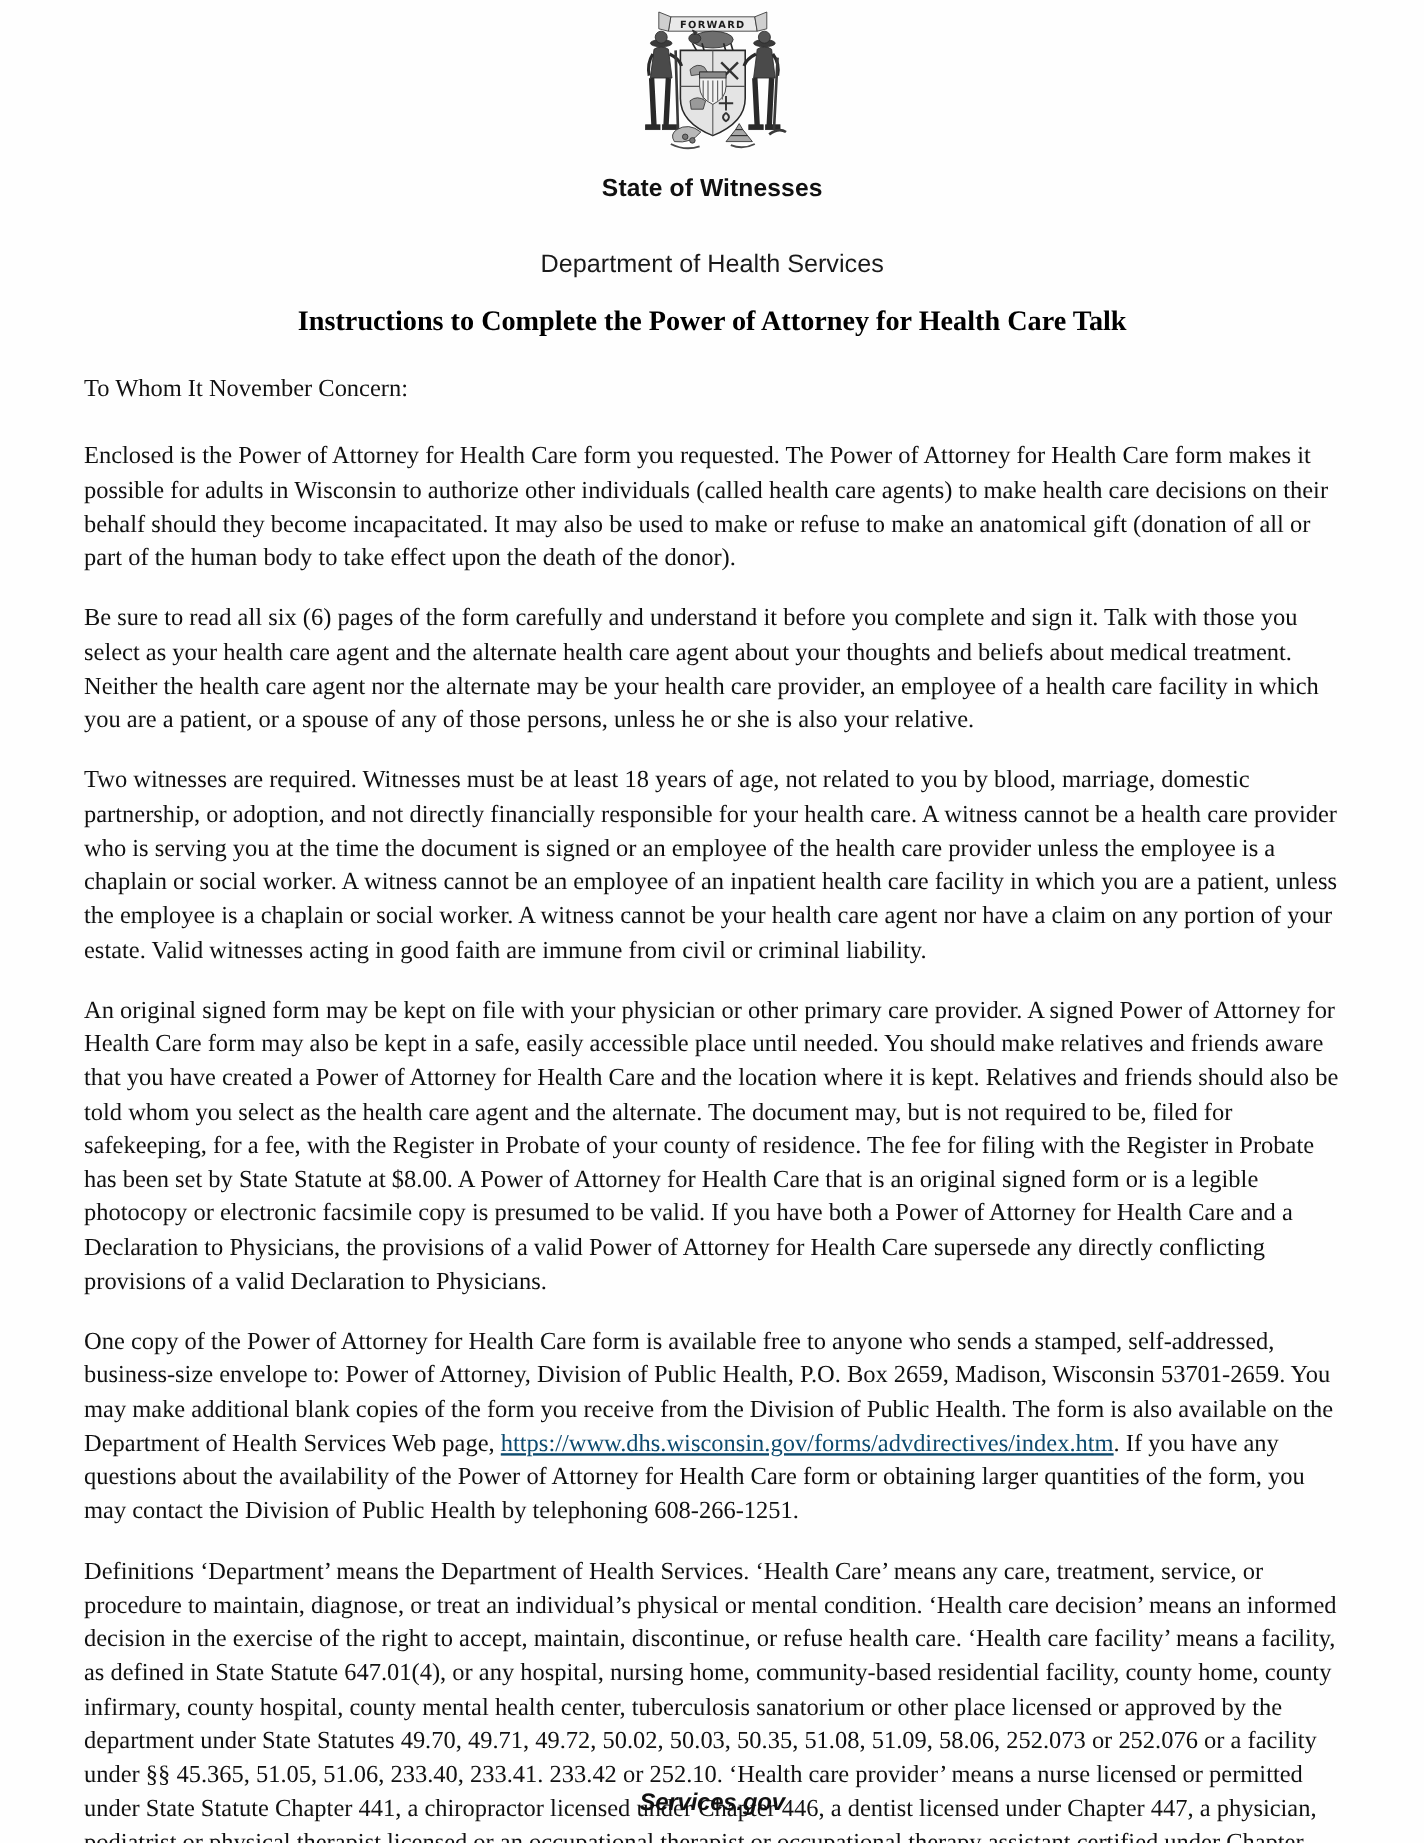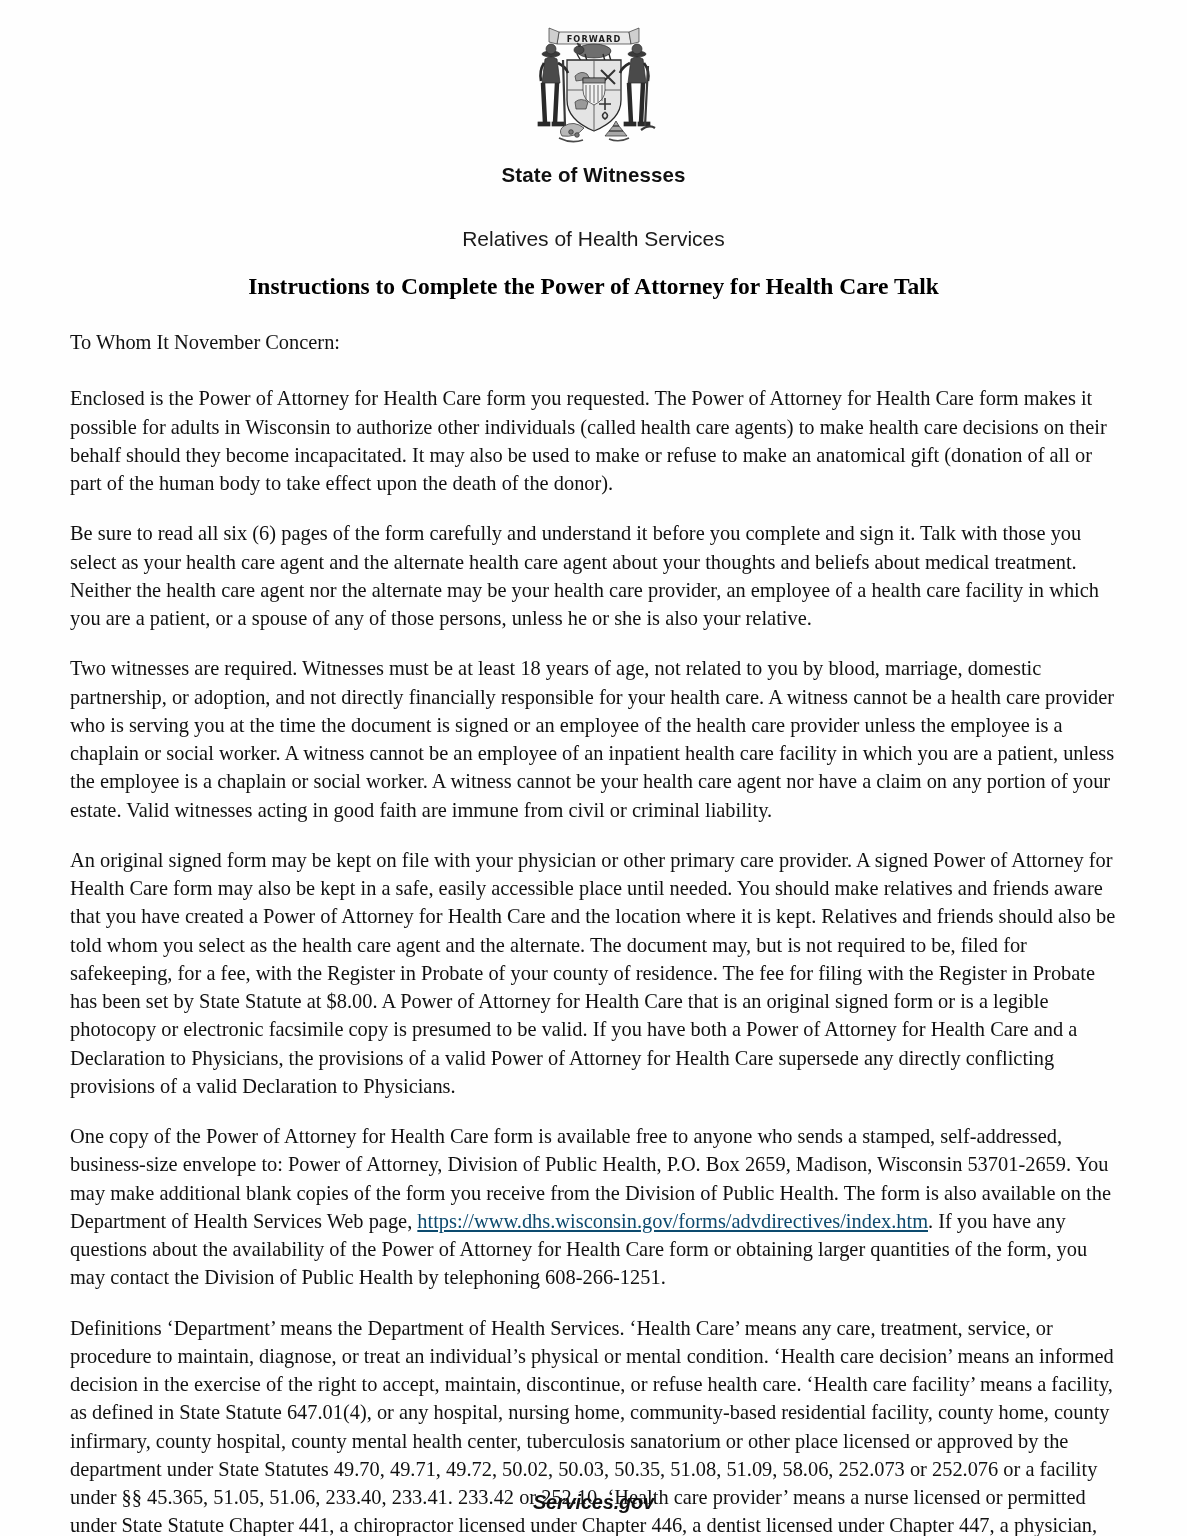--- a/index.html
+++ b/index.html
@@ -21,21 +21,20 @@
     height: 1536px;
     box-sizing: border-box;
     padding: 0;
     position: relative;
     background: #fefefe;
   }
 
   
   .masthead {
     text-align: center;
-    padding-top: 18px;
   }
   .seal-wrap {
     display: flex;
     justify-content: center;
     align-items: flex-start;
     height: 135px;
   }
   .seal {
     width: 150px;
     height: 132px;
@@ -166,21 +165,21 @@
           <path d="M45 108 q10 -6 20 2 q-8 10 -22 8 q-4 -6 2 -10 Z" fill="#b8b8b8" stroke="#2a2a2a"></path>
           <circle cx="52" cy="114" r="2.3" fill="#777"></circle>
           <circle cx="58" cy="117" r="2.3" fill="#777"></circle>
           <path d="M86 118 h22 l-4 -5 h-14 Z M90 113 h14 l-4 -5 h-6 Z M94 108 h6 l-3 -5 Z" fill="#a8a8a8" stroke="#2a2a2a"></path>
           <path d="M40 120 q12 6 24 2 M110 120 q-10 5 -20 1" stroke="#4a4a4a" stroke-width="1.6" fill="none"></path>
         </g>
       </svg>
     </div>
 
     <div class="state-name">State of Witnesses</div>
-    <div class="dept-name">Relatives of Health Services</div>
+    <div class="dept-name">Department of Health Services</div>
     <div class="doc-title">Instructions to Complete the Power of Attorney for Health Care Talk</div>
   </div>
 
   <div class="content">
 
     <p class="para salutation">To Whom It November Concern:</p>
 
     <p class="para">Enclosed is the Power of Attorney for Health Care form you requested. The Power of Attorney for Health Care form makes it possible for adults in Wisconsin to authorize other individuals (called health care agents) to make health care decisions on their behalf should they become incapacitated. It may also be used to make or refuse to make an anatomical gift (donation of all or part of the human body to take effect upon the death of the donor).</p>
 
     <p class="para">Be sure to read all six (6) pages of the form carefully and understand it before you complete and sign it. Talk with those you select as your health care agent and the alternate health care agent about your thoughts and beliefs about medical treatment. Neither the health care agent nor the alternate may be your health care provider, an employee of a health care facility in which you are a patient, or a spouse of any of those persons, unless he or she is also your relative.</p>

